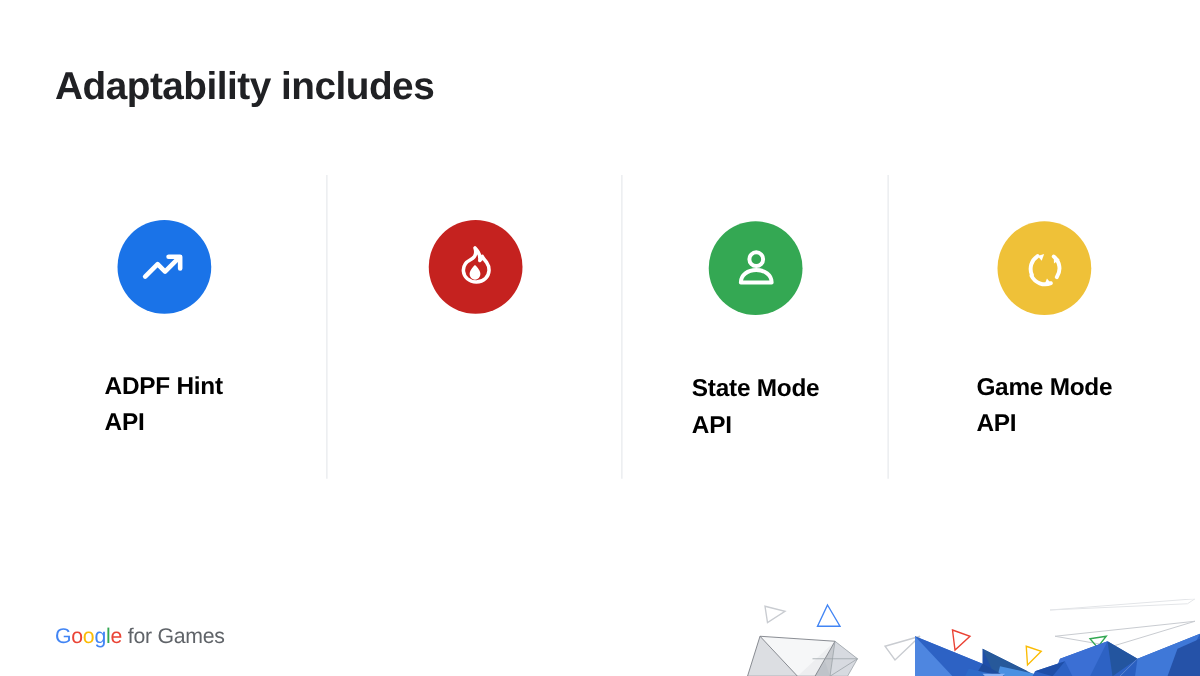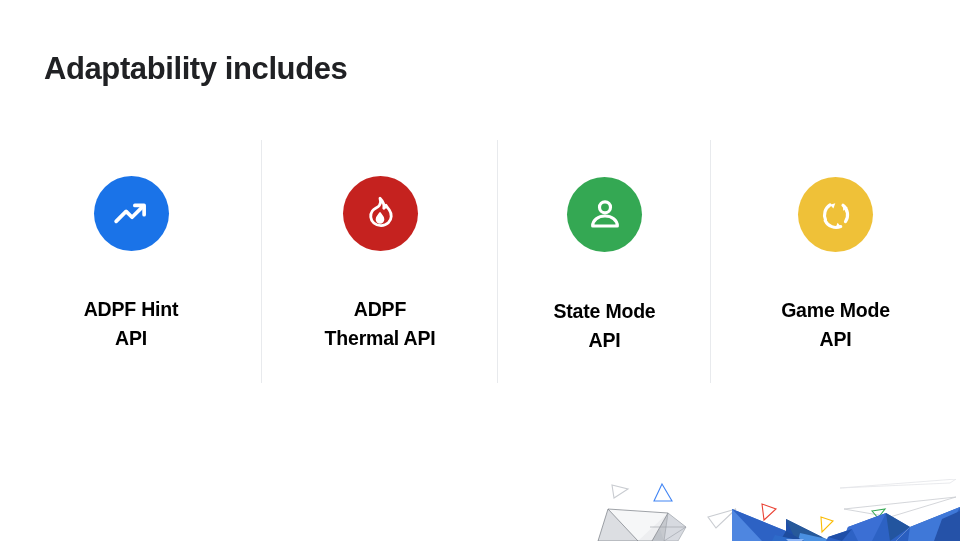--- a/index.html
+++ b/index.html
@@ -66,21 +66,21 @@
   .icon-circle {
     border-radius: 50%;
     display: flex;
     align-items: center;
     justify-content: center;
     flex: none;
   }
   .icon-circle svg { display: block; }
 
   .feature-label {
-    text-align: center;
+    text-align: left;
     font-size: 19.5px;
     font-weight: bold;
     color: #000000;
     line-height: 1.5;
     letter-spacing: -0.2px;
     white-space: pre-line;
   }
 
   
   .col-0 .icon-circle { width: 75px; height: 75px; margin-top: 36px; }
@@ -148,22 +148,20 @@
       <div class="icon-circle" style="background:#C5221F;">
         <svg width="40" height="40" viewBox="0 0 24 24" aria-hidden="true">
           <path d="M12 2.6 c0 0 .9 2.6 -.4 4.3 -1.1 1.5 -3 1.6 -4.2 3.3
                    -1.5 2.1 -1.3 5.3 .9 7.2 2.4 2.1 6.4 2.1 8.7 -.1
                    2.2 -2.1 2.2 -5.4 .6 -7.7 -.8 -1.2 -1.6 -1.8 -2.1 -2.9
                    -.2 .9 -.6 1.5 -1.2 1.9 .3 -2.1 -.6 -4.3 -2.3 -6z" fill="none" stroke="#ffffff" stroke-width="1.7" stroke-linejoin="round"></path>
           <path d="M12 11.4 c1.1 1.4 2.1 2.3 2.1 3.7 0 1.3 -1 2.3 -2.1 2.3
                    -1.1 0 -2.1 -1 -2.1 -2.3 0 -1.4 1 -2.3 2.1 -3.7z" fill="#ffffff" stroke="#ffffff" stroke-width="1" stroke-linejoin="round"></path>
         </svg>
       </div>
-      <div class="feature-label">ADPF
-Thermal API</div>
       <div class="divider"></div>
     </div>
 
     <div class="feature-col col-2">
       <div class="icon-circle" style="background:#34A853;">
         <svg width="40" height="40" viewBox="0 0 24 24" aria-hidden="true">
           <circle cx="12" cy="7.4" r="3.3" fill="none" stroke="#ffffff" stroke-width="1.9"></circle>
           <path d="M4.6 18.6 C4.6 14.9 8 12.6 12 12.6 C16 12.6 19.4 14.9 19.4 18.6 Z" fill="none" stroke="#ffffff" stroke-width="1.9" stroke-linejoin="round"></path>
         </svg>
       </div>
@@ -186,20 +184,23 @@
             <path d="M14.7 18.6 l-3.0 0.8 l1.2 -3.0 z"></path>
           </g>
         </svg>
       </div>
       <div class="feature-label">Game Mode
 API</div>
     </div>
 
   </div>
 
+  <div class="footer-logo">
+    <span class="g1">G</span><span class="o1">o</span><span class="o2">o</span><span class="g2">g</span><span class="l1">l</span><span class="e1">e</span><span class="forgames"> for Games</span>
+  </div>
 
   <svg class="decoration" viewBox="0 0 370 62" preserveAspectRatio="none" aria-hidden="true">
 
     <path d="M250 9 L366 0 L360 4 Z" fill="none" stroke="#E3E5E8" stroke-width="0.8"></path>
     <path d="M254 30 L366 18 L300 38 Z" fill="none" stroke="#C9CCD1" stroke-width="0.8"></path>
 
     <path d="M22 6 L38 10 L24 19 Z" fill="none" stroke="#C9CCD1" stroke-width="1.1"></path>
     <path d="M72 5 L82 22 L64 22 Z" fill="none" stroke="#4285F4" stroke-width="1.1"></path>
     <path d="M118 38 L146 30 L126 49 Z" fill="none" stroke="#C9CCD1" stroke-width="1.1"></path>
     <path d="M172 25 L186 30 L174 41 Z" fill="none" stroke="#EA4335" stroke-width="1.1"></path>

